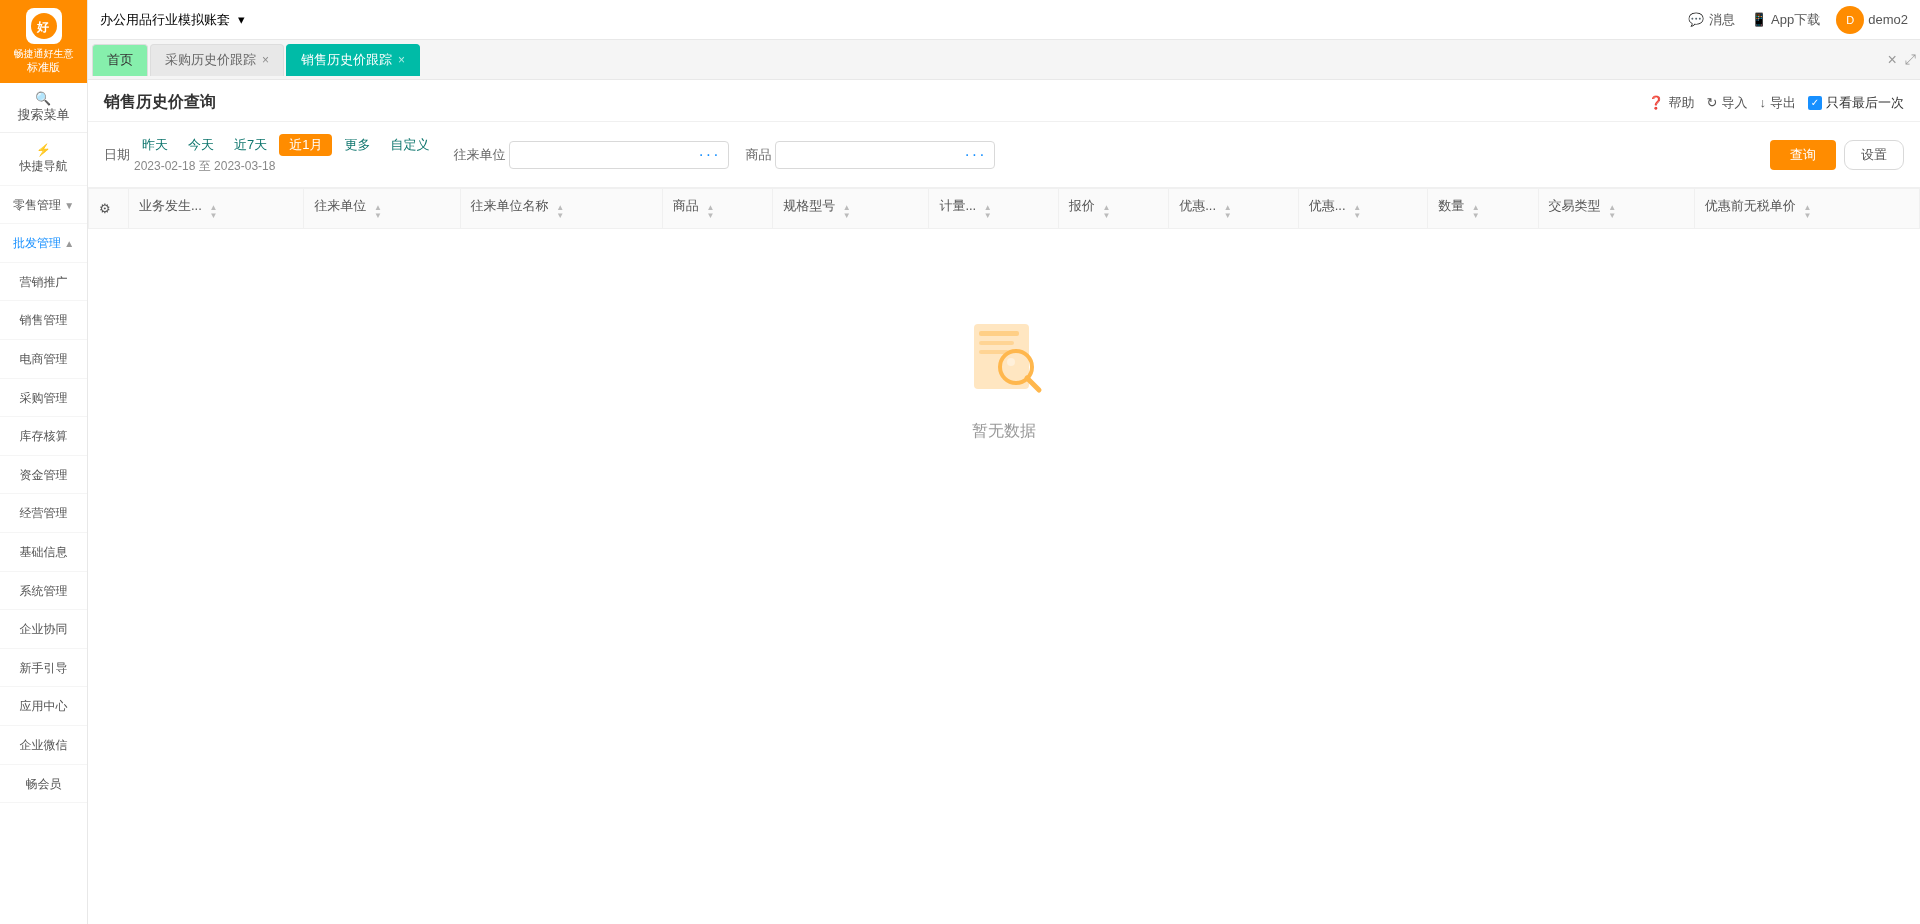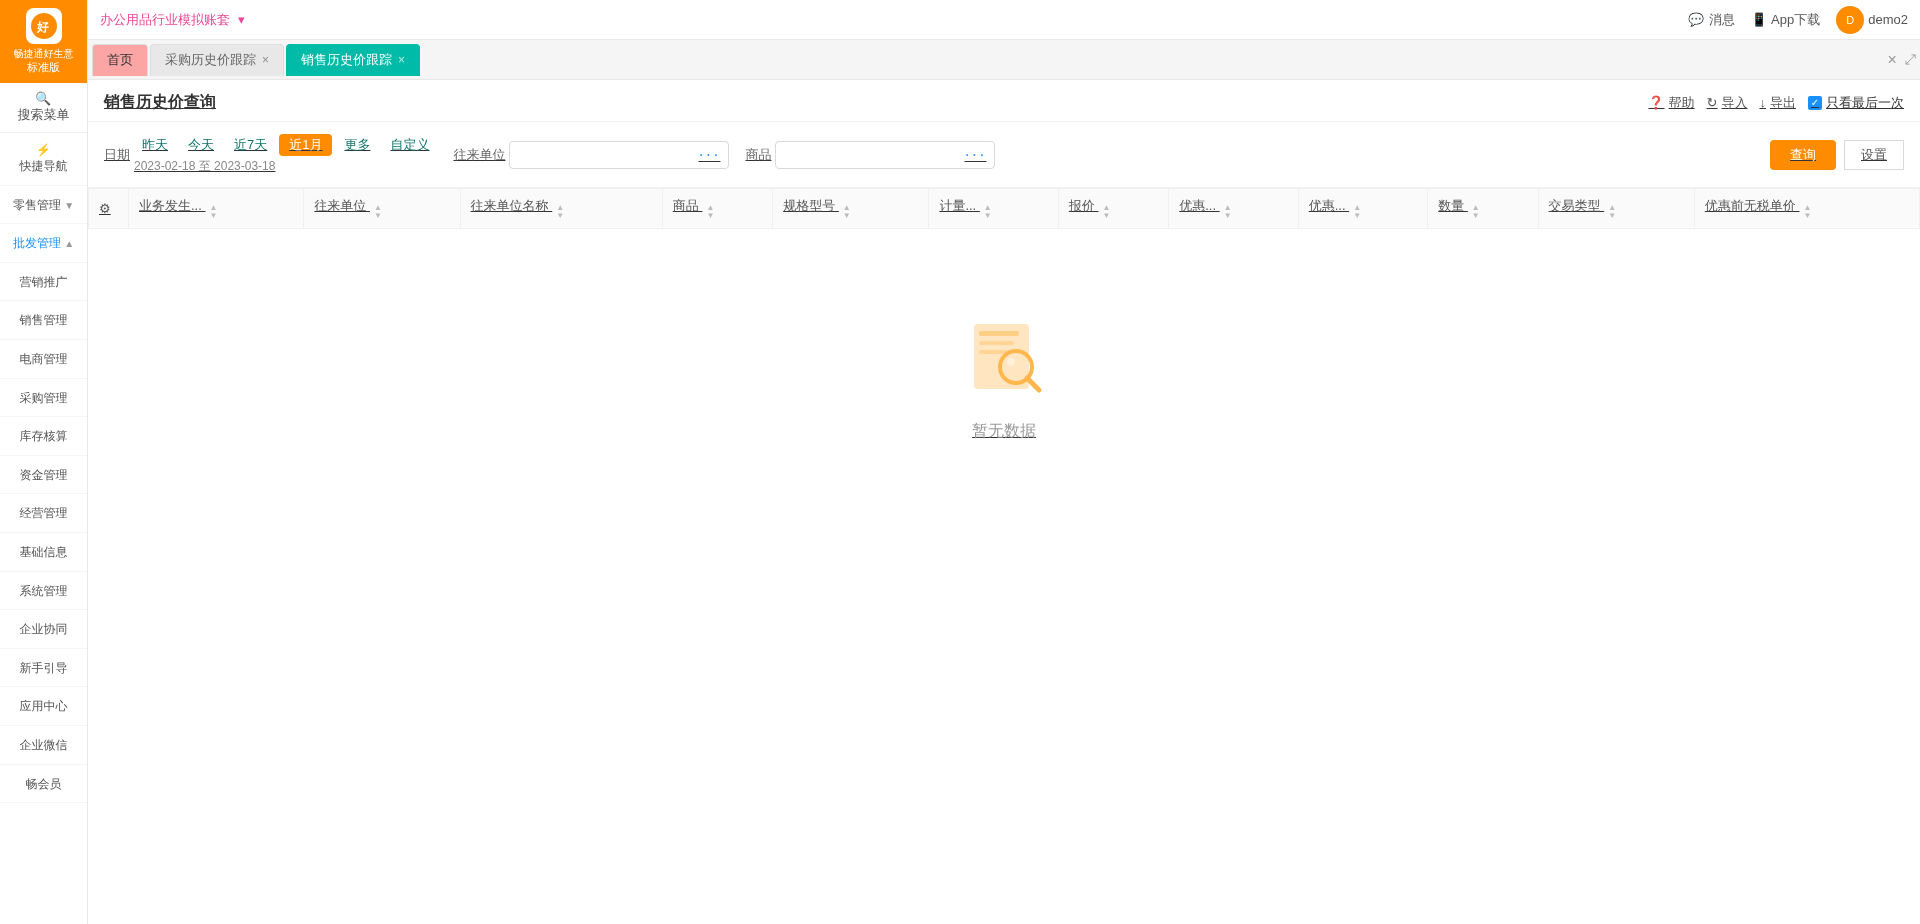--- a/index.html
+++ b/index.html
@@ -15,34 +15,34 @@
     .sidebar-nav-item.active { color: #1890ff; }
     .sidebar-nav-item .nav-label { margin-top: 2px; line-height: 1.3; }
     .sidebar-nav-item .nav-arrow { font-size: 10px; color: #999; }
 
     
     .main { flex: 1; display: flex; flex-direction: column; overflow: hidden; }
 
     
     .topbar { height: 40px; background: #fff; display: flex; align-items: center; padding: 0 12px; border-bottom: 1px solid #e8e8e8; justify-content: space-between; }
     .topbar-left { display: flex; align-items: center; gap: 8px; }
-    .topbar-selector { display: flex; align-items: center; gap: 8px; color: #ec4899; font-size: 13px; cursor: pointer; }
+    .topbar-selector { display: flex; align-items: center; gap: 8px; color: #000000; font-size: 13px; cursor: pointer; }
     .topbar-right { display: flex; align-items: center; gap: 16px; color: #555; font-size: 13px; }
     .topbar-right-item { display: flex; align-items: center; gap: 4px; cursor: pointer; }
     .avatar { width: 28px; height: 28px; border-radius: 50%; background: #ff8c00; color: #fff; display: flex; align-items: center; justify-content: center; font-size: 11px; }
 
     
     .tabs { height: 40px; background: #f5f5f5; display: flex; align-items: center; border-bottom: 1px solid #e8e8e8; padding: 0 4px; gap: 2px; }
     .tab { display: flex; align-items: center; height: 32px; padding: 0 14px; border-radius: 4px 4px 0 0; cursor: pointer; font-size: 13px; gap: 6px; background: #e8e8e8; color: #666; border: 1px solid #ddd; border-bottom: none; }
     .tab.active { background: #00bba7; color: #fff; border-color: #00bba7; }
-    .tab.home { background: #fca5a5; color: #333; border-color: #ddd; }
+    .tab.home { background: #86efac; color: #333; border-color: #ddd; }
     .tab-close { font-size: 12px; cursor: pointer; opacity: 0.7; }
 
     
-    .page-content { flex: 1; background: #fff; overflow: hidden; display: flex; flex-direction: column; text-decoration: underline; }
+    .page-content { flex: 1; background: #fff; overflow: hidden; display: flex; flex-direction: column; }
 
     
     .page-header { display: flex; align-items: center; justify-content: space-between; padding: 12px 16px 8px; border-bottom: 1px solid #f0f0f0; }
     .page-title { font-size: 16px; font-weight: bold; color: #333; }
     .page-actions { display: flex; align-items: center; gap: 12px; }
     .page-action { display: flex; align-items: center; gap: 4px; cursor: pointer; color: #555; font-size: 13px; }
     .checkbox-label { display: flex; align-items: center; gap: 4px; cursor: pointer; }
     .checkbox-checked { width: 14px; height: 14px; background: #1890ff; border-radius: 2px; display: flex; align-items: center; justify-content: center; }
     .checkbox-checked::after { content: '✓'; color: #fff; font-size: 10px; }
 
@@ -51,21 +51,21 @@
     .filter-group { display: flex; align-items: center; gap: 4px; }
     .filter-label { color: #666; font-size: 13px; white-space: nowrap; }
     .date-options { display: flex; align-items: center; gap: 4px; }
     .date-opt { padding: 2px 8px; border-radius: 3px; cursor: pointer; font-size: 13px; color: #0f766e; }
     .date-opt.active { background: #ff8c00; color: #fff; border-radius: 4px; padding: 2px 10px; }
     .date-range { color: #888; font-size: 12px; margin-top: 2px; }
     .filter-input { border: 1px solid #d9d9d9; border-radius: 4px; padding: 4px 8px; font-size: 13px; color: #333; min-width: 200px; display: flex; align-items: center; justify-content: space-between; cursor: pointer; }
     .filter-input-dots { color: #1890ff; font-size: 16px; letter-spacing: 2px; }
     .filter-right-group { display: flex; align-items: center; gap: 8px; margin-left: auto; }
     .btn-query { background: #ff8c00; color: #fff; border: none; padding: 6px 20px; border-radius: 4px; cursor: pointer; font-size: 13px; }
-    .btn-settings { background: #fff; color: #555; border: 1px solid #d9d9d9; padding: 5px 16px; border-radius: 0; cursor: pointer; font-size: 13px; }
+    .btn-settings { background: #fff; color: #555; border: 1px solid #d9d9d9; padding: 5px 16px; border-radius: 9px; cursor: pointer; font-size: 13px; }
 
     
     .table-container { flex: 1; overflow: auto; }
     .data-table { width: 100%; border-collapse: collapse; font-size: 13px; }
     .data-table th { background: #fafafa; border: 1px solid #f0f0f0; padding: 8px 10px; text-align: left; font-weight: normal; color: #555; white-space: nowrap; position: sticky; top: 0; }
     .data-table th .sort-icons { display: inline-flex; flex-direction: column; margin-left: 4px; font-size: 8px; color: #bbb; line-height: 1; }
     .data-table td { border: 1px solid #f0f0f0; padding: 8px 10px; }
     .th-gear { width: 40px; }
 
     

